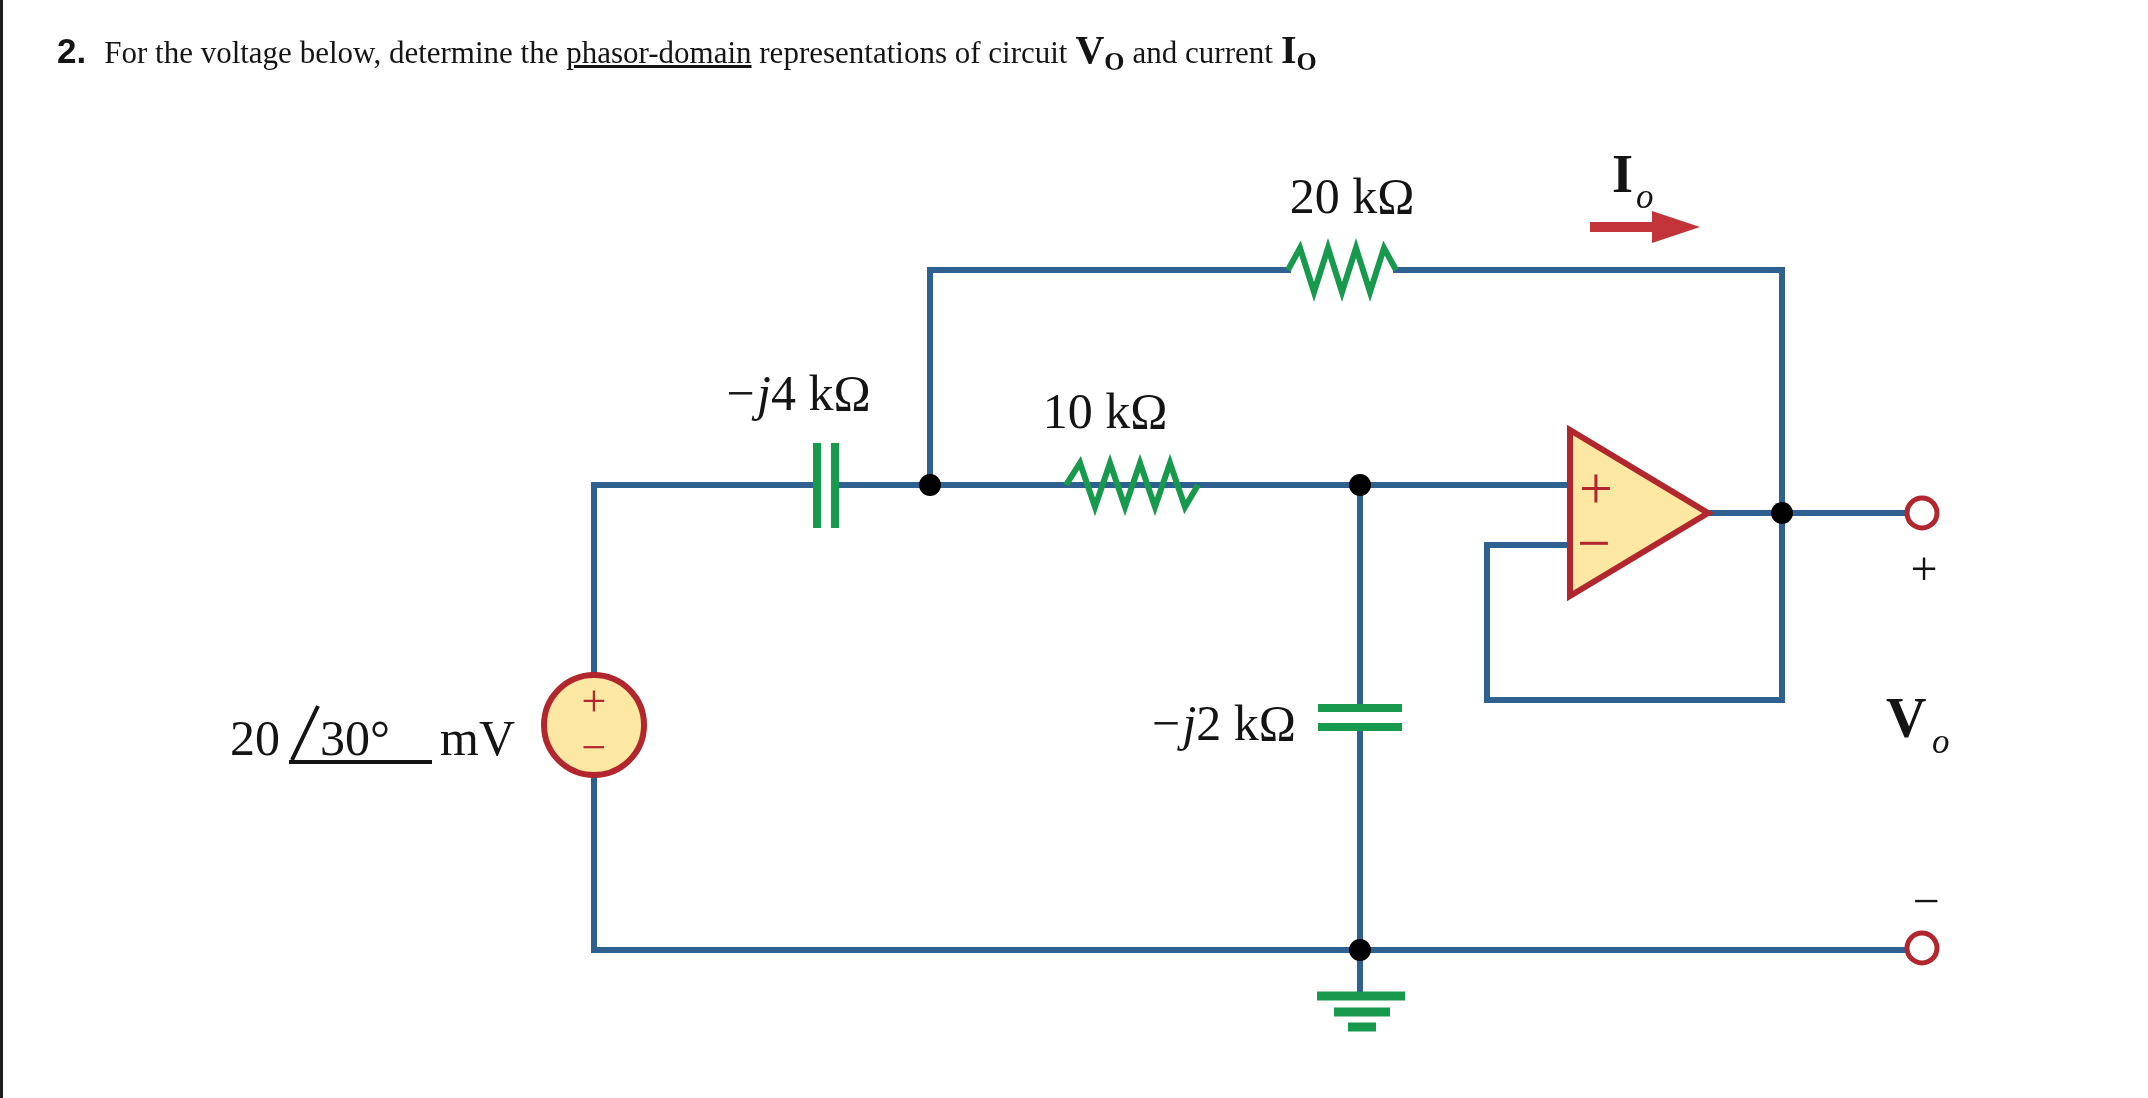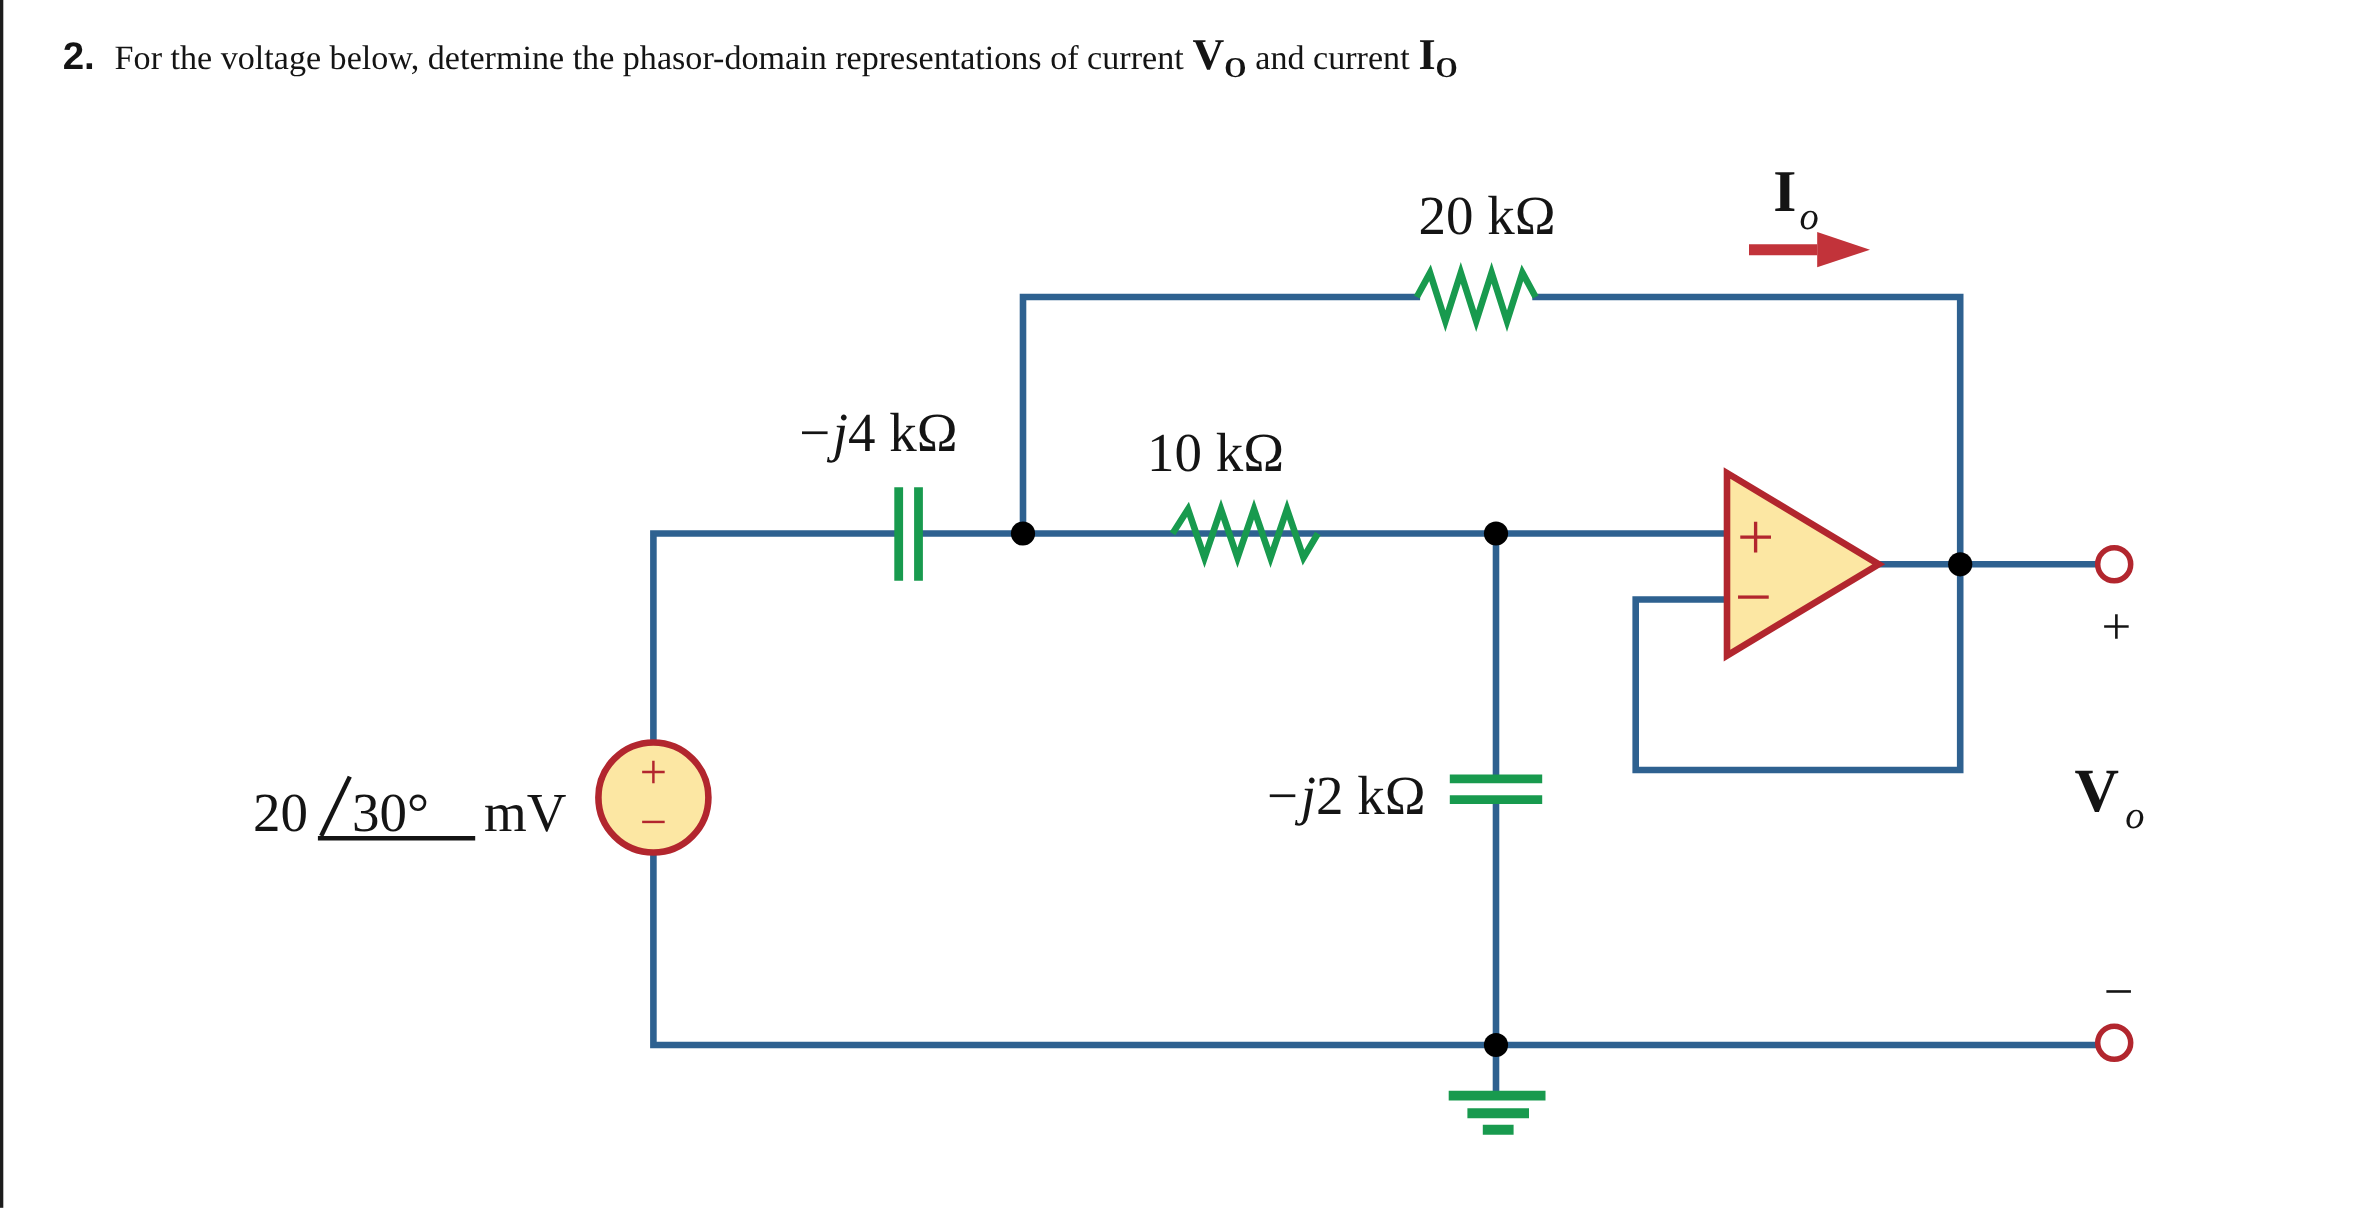--- a/index.html
+++ b/index.html
@@ -7,21 +7,21 @@
     --c-arrow:#C2333A; --c-cream:#FCE7A3; --c-ink:#141414;
   }
   html,body{margin:0;padding:0;background:#ffffff;}
   body{width:2148px;height:1098px;position:relative;overflow:hidden;
        font-family:"Liberation Serif",serif;color:var(--c-ink);}
   .left-edge{position:absolute;left:0;top:0;width:3px;height:1098px;background:#1c1c1c;}
   .title{position:absolute;left:57px;top:26px;display:flex;align-items:baseline;
          white-space:nowrap;color:var(--c-ink);}
   .title-number{font:700 35px "Liberation Sans",sans-serif;margin-right:18px;}
   .title-text{font:400 31px "Liberation Serif",serif;}
-  .u{}
+  .u{text-decoration:underline;}
   .bsym{font:700 40px "Liberation Serif",serif;margin-left:8px;}
   .bsub{font:700 26px "Liberation Serif",serif;position:relative;top:7px;}
   .sp{margin-left:8px;}
   svg.circuit{position:absolute;left:0;top:0;}
   .wire{fill:none;stroke:var(--c-wire);stroke-width:6;stroke-linecap:square;}
   .gcomp{fill:none;stroke:var(--c-green);stroke-width:6;}
   .gplate{stroke:var(--c-green);stroke-width:8;stroke-linecap:butt;}
   .gbar{stroke:var(--c-green);stroke-width:9;stroke-linecap:butt;}
   .dot{fill:#000;}
   .part{fill:var(--c-cream);stroke:var(--c-red);stroke-width:6;}
@@ -38,21 +38,21 @@
   .arrow-stem{stroke:var(--c-arrow);stroke-width:10;fill:none;}
   .arrow-head{fill:var(--c-arrow);}
 </style>
 </head>
 <body>
 
 <div class="left-edge"></div>
 
 <div class="title">
   <span class="title-number">2.</span>
-  <span class="title-text"><span>For the voltage below, determine the </span><span class="u">phasor-domain</span><span> representations of current</span></span>
+  <span class="title-text"><span>For the voltage below, determine the </span><span class="u">phasor-domain</span><span> representations of circuit</span></span>
   <span class="bsym">V</span>
     <span class="bsub">O</span>
   <span class="title-text sp">and current</span>
   <span class="bsym">I</span>
     <span class="bsub">O</span>
 </div>
 
 <svg class="circuit" width="2148" height="1098" viewBox="0 0 2148 1098" xmlns="http://www.w3.org/2000/svg">
 
   <g>

